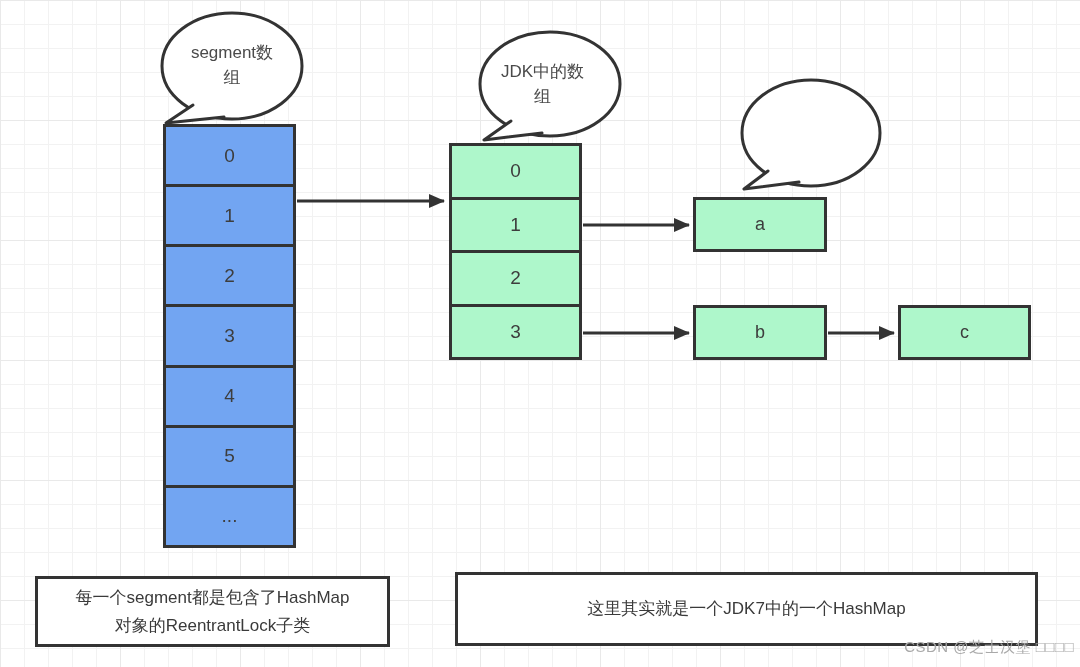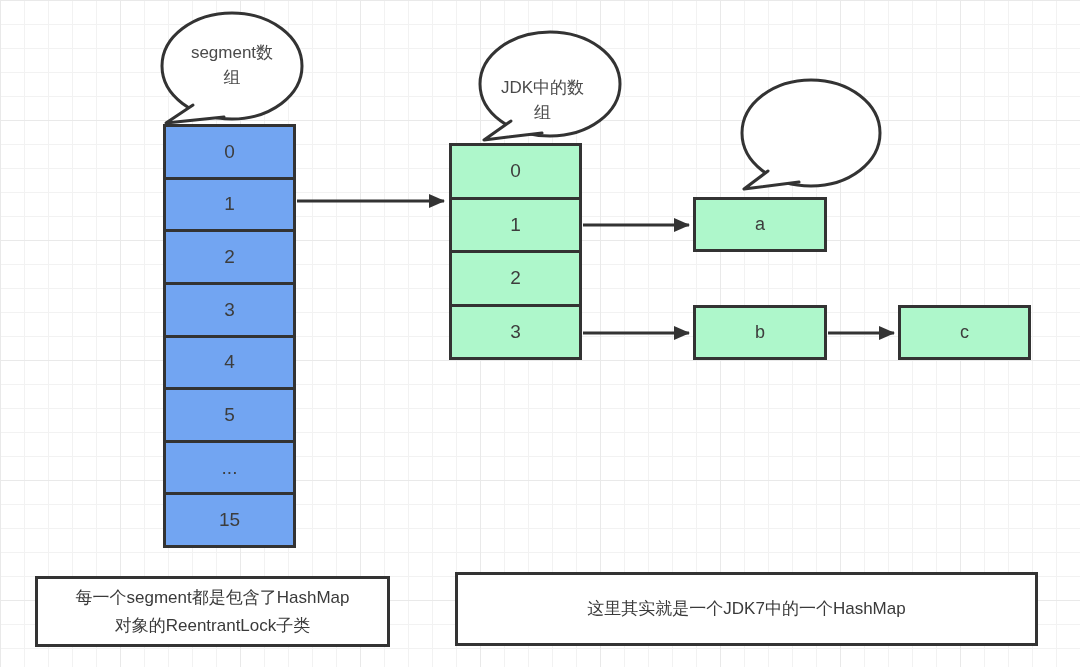--- a/index.html
+++ b/index.html
@@ -130,43 +130,43 @@
 
     <line x1="583" y1="225" x2="689" y2="225" stroke="#333333" stroke-width="3" marker-end="url(#arrowhead)"></line>
 
     <line x1="583" y1="333" x2="689" y2="333" stroke="#333333" stroke-width="3" marker-end="url(#arrowhead)"></line>
 
     <line x1="828" y1="333" x2="894" y2="333" stroke="#333333" stroke-width="3" marker-end="url(#arrowhead)"></line>
   </svg>
 
   <div class="abs bubble-text" style="left:162px; top:38px; width:140px; height:56px;">segment数
 组</div>
-  <div class="abs bubble-text" style="left:480px; top:73px; width:125px; height:56px;">JDK中的数
+  <div class="abs bubble-text" style="left:480px; top:57px; width:125px; height:56px;">JDK中的数
 组</div>
 
   <div class="abs varray blue" style="left:163px; top:124px; width:133px; height:424px;">
     <div class="cell">0</div>
     <div class="cell">1</div>
     <div class="cell">2</div>
     <div class="cell">3</div>
     <div class="cell">4</div>
     <div class="cell">5</div>
     <div class="cell">...</div>
-    <div class="cell">15</div>
   </div>
 
   <div class="abs varray green" style="left:449px; top:143px; width:133px; height:217px;">
     <div class="cell">0</div>
     <div class="cell">1</div>
     <div class="cell">2</div>
     <div class="cell">3</div>
   </div>
 
   <div class="abs node" style="left:693px; top:197px; width:134px; height:55px;">a</div>
   <div class="abs node" style="left:693px; top:305px; width:134px; height:55px;">b</div>
   <div class="abs node" style="left:898px; top:305px; width:133px; height:55px;">c</div>
 
   <div class="abs note-box" style="left:35px; top:576px; width:355px; height:71px;">每一个segment都是包含了HashMap
 对象的ReentrantLock子类</div>
   <div class="abs note-box" style="left:455px; top:572px; width:583px; height:74px;">这里其实就是一个JDK7中的一个HashMap</div>
 
+  <div class="watermark">CSDN @芝士汉堡 □□□□</div>
 
 </div>
 
 </body></html>

